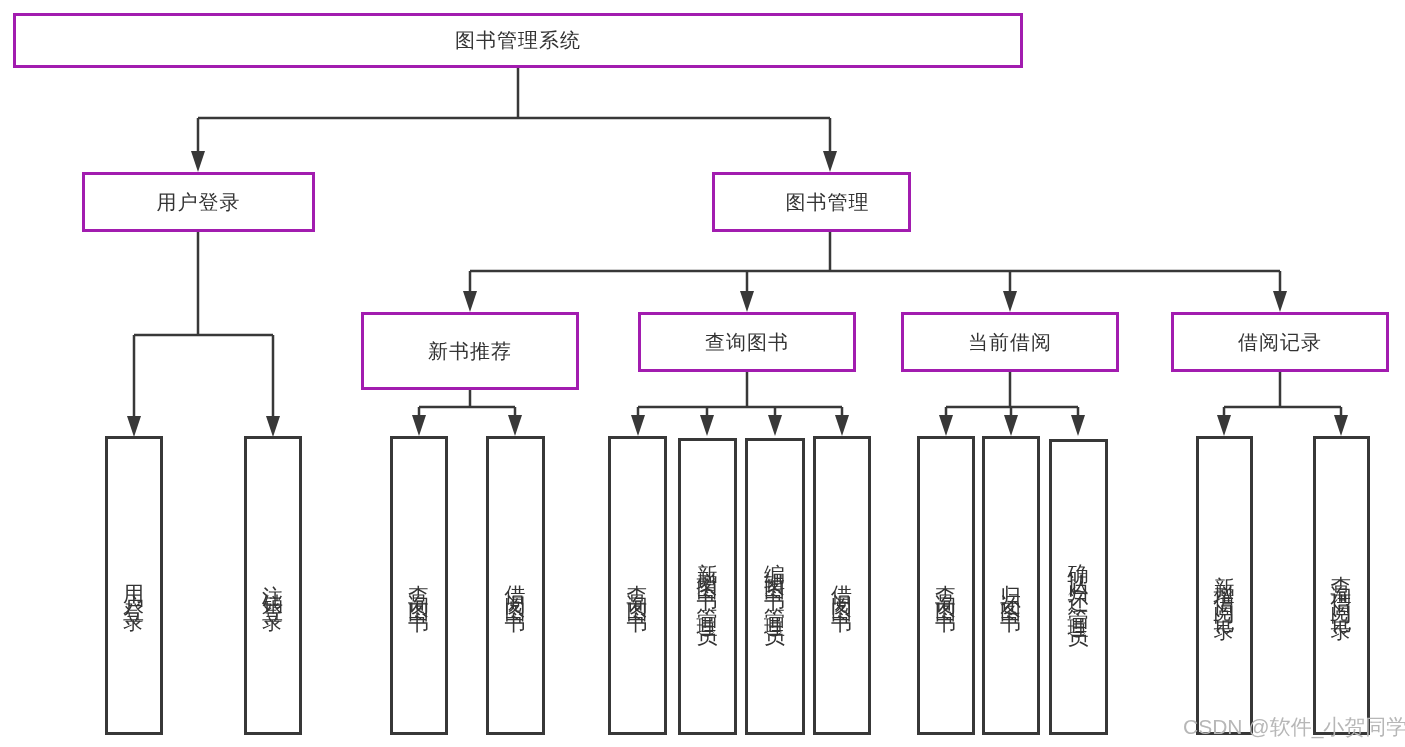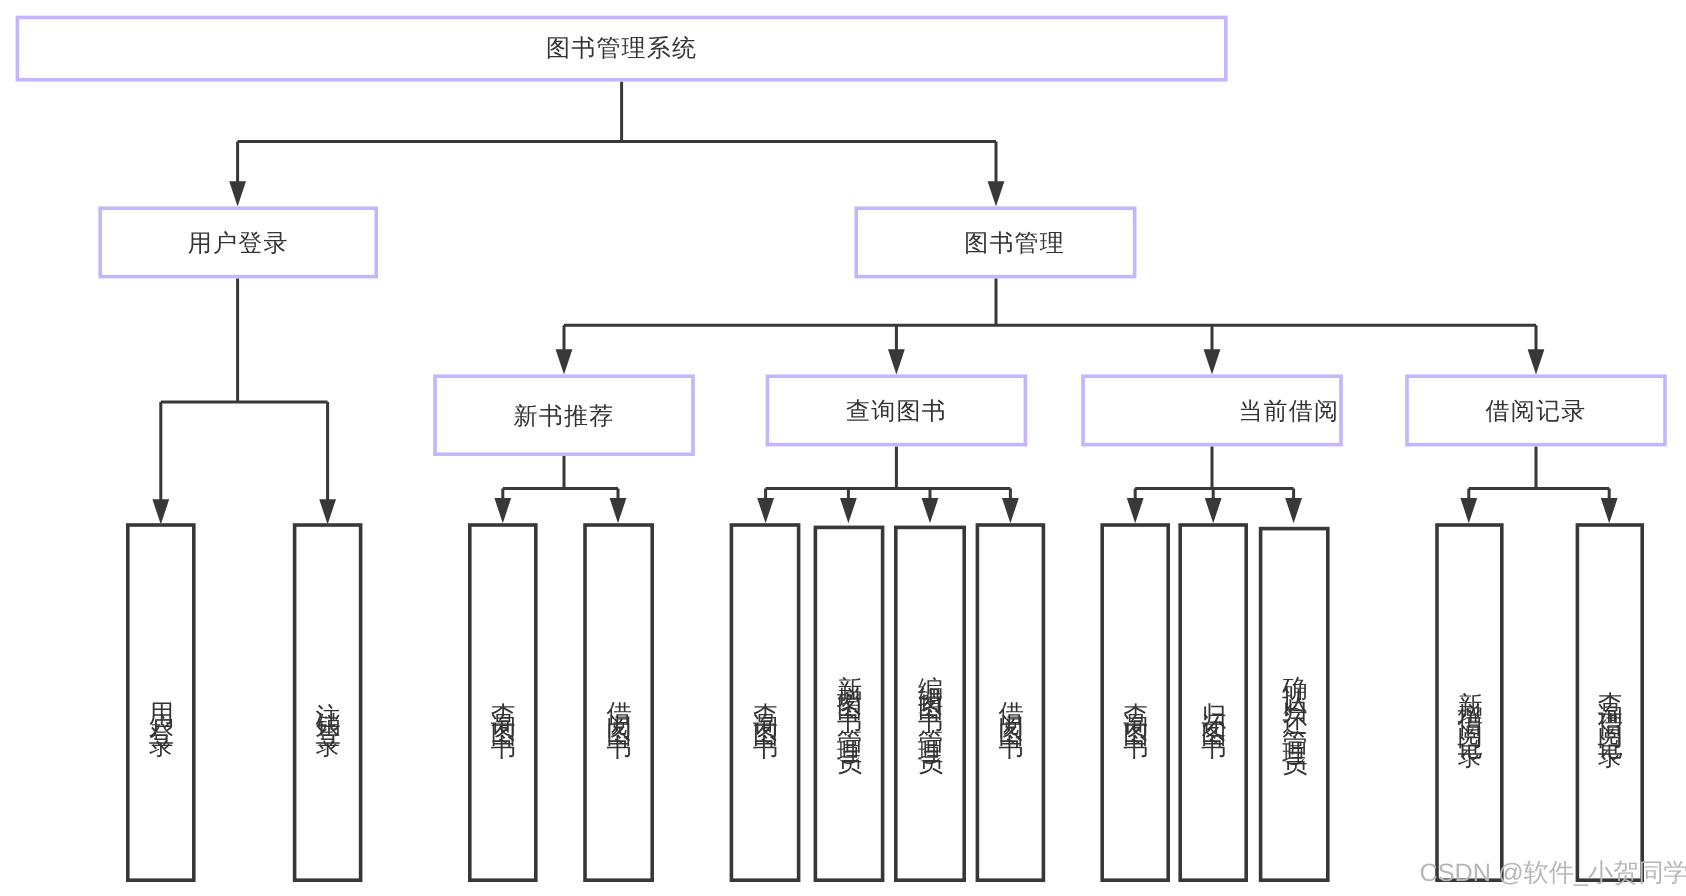--- a/index.html
+++ b/index.html
@@ -18,21 +18,21 @@
   .connectors {
     position: absolute;
     left: 0;
     top: 0;
     z-index: 1;
   }
   .hbox {
     position: absolute;
     box-sizing: border-box;
     background: #ffffff;
-    border: 3px solid #c4b5fd;
+    border: 3px solid #a21caf;
     display: flex;
     align-items: center;
     justify-content: center;
     z-index: 2;
   }
   .hlabel {
     font-size: 20px;
     color: #333333;
     letter-spacing: 1px;
     white-space: nowrap;
@@ -110,31 +110,31 @@
     </g>
   </svg>
 
   <div class="hbox" style="left:13px; top:13px; width:1010px; height:55px;">
     <span class="hlabel">图书管理系统</span>
   </div>
 
   <div class="hbox" style="left:82px; top:172px; width:233px; height:60px;">
     <span class="hlabel">用户登录</span>
   </div>
-  <div class="hbox" style="left:712px; top:172px; width:235px; height:60px;padding-left:32px;">
+  <div class="hbox" style="left:712px; top:172px; width:199px; height:60px;padding-left:32px;">
     <span class="hlabel">图书管理</span>
   </div>
 
-  <div class="hbox" style="left:361px; top:312px; width:218px; height:68px;">
+  <div class="hbox" style="left:361px; top:312px; width:218px; height:78px;">
     <span class="hlabel">新书推荐</span>
   </div>
   <div class="hbox" style="left:638px; top:312px; width:218px; height:60px;">
     <span class="hlabel">查询图书</span>
   </div>
-  <div class="hbox" style="left:901px; top:312px; width:218px; height:60px;justify-content:flex-end;">
+  <div class="hbox" style="left:901px; top:312px; width:218px; height:60px;">
     <span class="hlabel">当前借阅</span>
   </div>
   <div class="hbox" style="left:1171px; top:312px; width:218px; height:60px;">
     <span class="hlabel">借阅记录</span>
   </div>
 
   <div class="vbox" style="left:105px; top:436px; width:58px; height:299px;">
     <span class="vlabel">用户登录</span>
   </div>
   <div class="vbox" style="left:244px; top:436px; width:58px; height:299px;">

